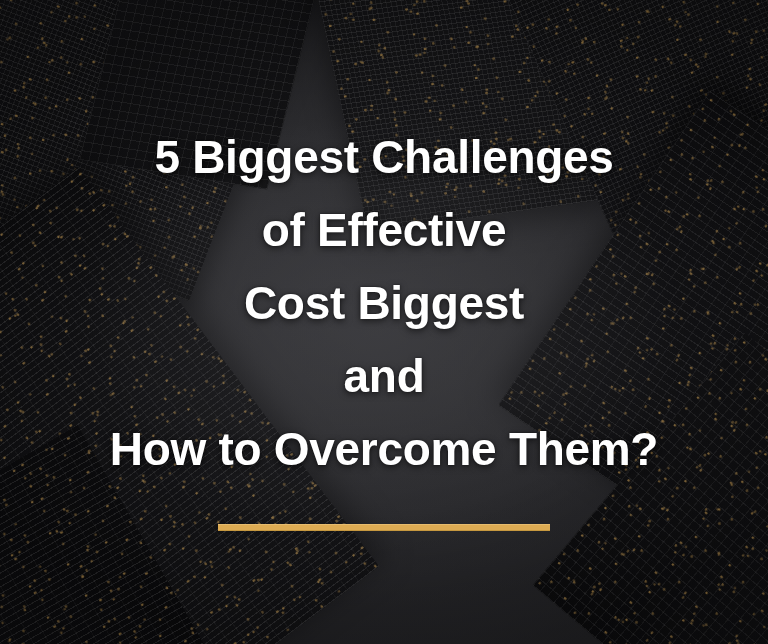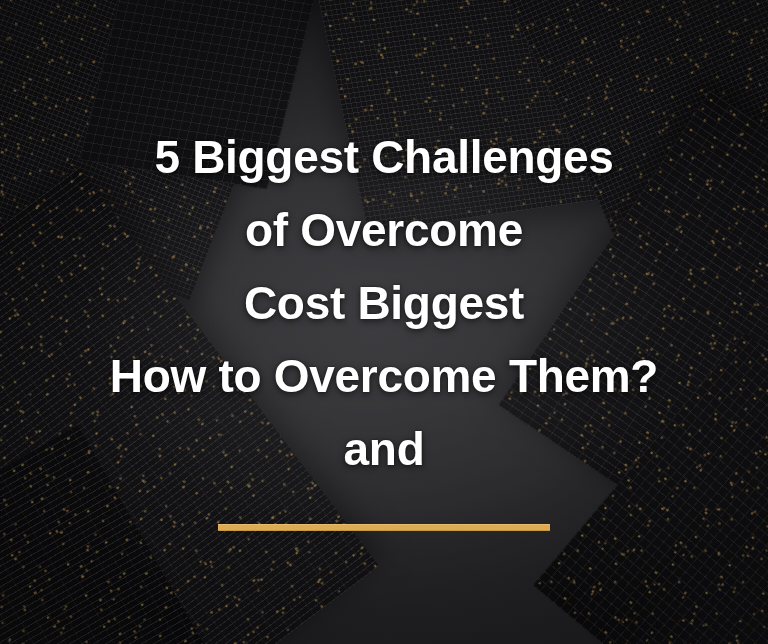--- a/index.html
+++ b/index.html
@@ -280,23 +280,23 @@
 
     <div class="haze"></div>
     <div class="sky-vignette"></div>
     <div class="scrim"></div>
   </div>
 
   <div class="content">
 
     <h1 class="headline">
       <span class="ln" id="title-line-1">5 Biggest Challenges</span>
-      <span class="ln">of Overcome</span>
+      <span class="ln">of Effective</span>
       <span class="ln">Cost Biggest</span>
+      <span class="ln">and</span>
       <span class="ln">How to Overcome Them?</span>
-      <span class="ln">and</span>
     </h1>
 
     <div class="divider"></div>
 
   </div>
 
 </div>
 
 </body></html>

